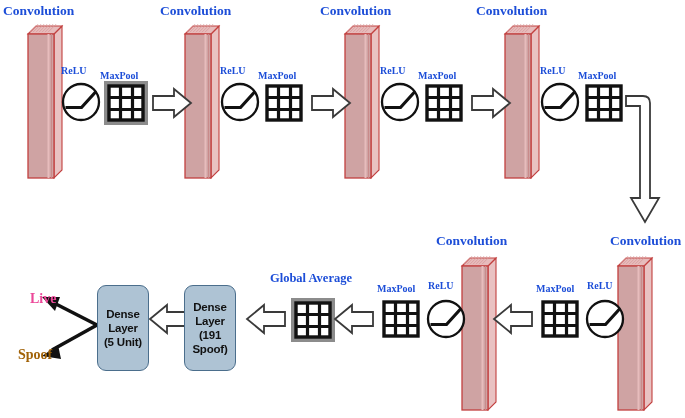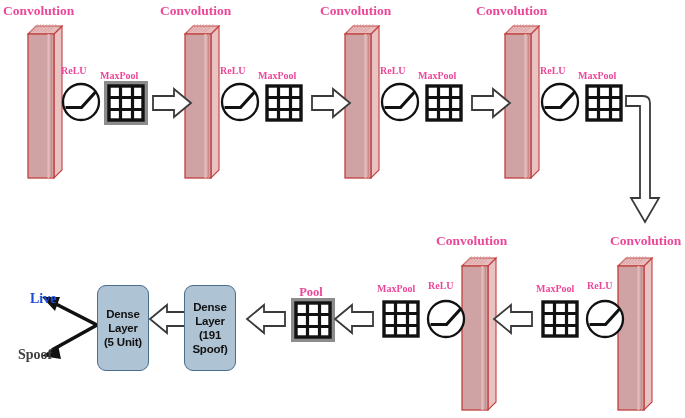--- a/index.html
+++ b/index.html
@@ -5,27 +5,27 @@
   html,body{margin:0;padding:0;background:#ffffff;}
   body{
     width:685px;height:418px;position:relative;overflow:hidden;
     font-family:"Liberation Serif","DejaVu Serif",serif;
     color:#111;
   }
   #canvas{position:absolute;left:0;top:0;width:685px;height:418px;}
   .lbl{
     position:absolute;font-weight:bold;white-space:nowrap;
     font-family:"Liberation Serif","DejaVu Serif",serif;
-    color:#ec4899;line-height:1;
+    color:#1d4ed8;line-height:1;
   }
   .lbl-conv{font-size:13.5px;}
   .lbl-op{font-size:10px;}
   .lbl-gap{font-size:12.5px;text-align:center;line-height:1.08;}
-  .lbl-live{font-size:14px;color:#1d4ed8;}
-  .lbl-spoof{font-size:14px;color:#404040;}
+  .lbl-live{font-size:14px;color:#ec4899;}
+  .lbl-spoof{font-size:14px;color:#a16207;}
   .dense-box{
     position:absolute;box-sizing:border-box;
     background:#aec3d4;border:1.6px solid #4b6e8c;border-radius:9px;
     display:flex;align-items:center;justify-content:center;
     text-align:center;font-family:"Liberation Sans","DejaVu Sans",sans-serif;
     font-weight:bold;font-size:11.5px;line-height:1.22;color:#111;
     letter-spacing:-0.2px;
   }
   .svg-layer{position:absolute;left:0;top:0;pointer-events:none;}
 </style>
@@ -220,21 +220,21 @@
 
   <div class="lbl lbl-conv" style="left:436px;top:234px;">Convolution</div>
   <div class="lbl lbl-conv" style="left:610px;top:234px;">Convolution</div>
 
   <div class="lbl lbl-op" style="left:536px;top:284px;">MaxPool</div>
   <div class="lbl lbl-op" style="left:587px;top:281px;">ReLU</div>
 
   <div class="lbl lbl-op" style="left:377px;top:284px;">MaxPool</div>
   <div class="lbl lbl-op" style="left:428px;top:281px;">ReLU</div>
 
-  <div class="lbl lbl-gap" style="left:264px;top:286px;width:94px;">Pool</div>
+  <div class="lbl lbl-gap" style="left:264px;top:272px;width:94px;">Global Average</div>
 
   <div class="dense-box" style="left:184px;top:285px;width:52px;height:86px;">
     <span>
       <span>Dense</span><br>
       <span>Layer</span><br>
       <span>(191</span><br>
       <span>Spoof)</span>
     </span>
   </div>
 

